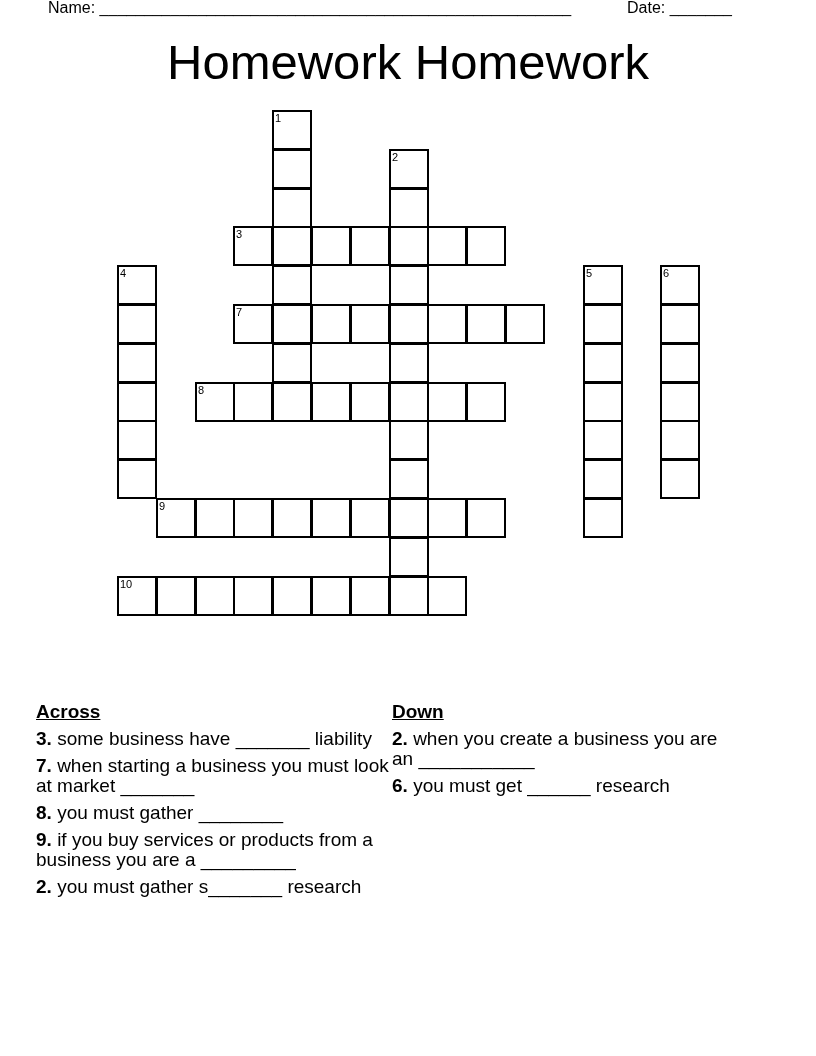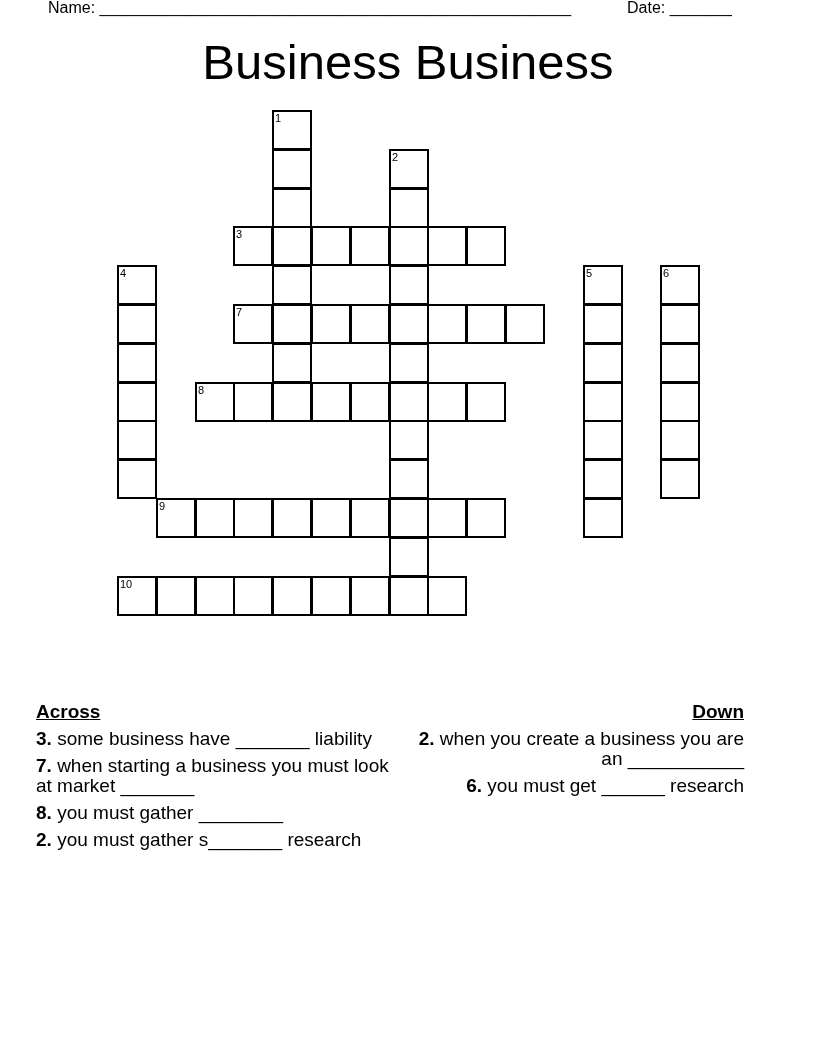--- a/index.html
+++ b/index.html
@@ -9,32 +9,32 @@
   #name-line { left: 48px; }
   #date-line { left: 627px; }
   .title { position: absolute; top: 32px; left: 0; width: 816px; text-align: center;
            font-size: 49px; line-height: 60px; }
   #grid { position: absolute; left: 0; top: 0; width: 816px; height: 660px; }
   .cell { position: absolute; box-sizing: border-box; width: 40px; height: 40px;
           border: 2px solid #000; background: #fff; }
   .cell .num { position: absolute; left: 1px; top: 0px; font-size: 11px; line-height: 12px; }
   .clues { position: absolute; top: 701px; font-size: 19px; line-height: 20px; }
   #across { left: 36px; width: 360px; }
-  #down { left: 404px; width: 340px; text-align: right; }
+  #down { left: 392px; width: 340px; }
   .clues h3 { margin: 0 0 6px 0; font-size: 19px; font-weight: bold; text-decoration: underline; line-height: 22px; }
   .clue { margin: 0 0 7px 0; }
   .clue b { font-weight: bold; }
 </style>
 </head>
 <body>
 
 <div id="name-line" class="header-line"><span>Name:</span> <span>_____________________________________________________</span></div>
 <div id="date-line" class="header-line"><span>Date:</span> <span>_______</span></div>
 
-<div class="title">Business Business</div>
+<div class="title">Homework Homework</div>
 
 <div id="grid">
     <div class="cell" style="left: 272px; top: 110px;">
       <span class="num">1</span>
     </div>
     <div class="cell" style="left: 272px; top: 149px;"></div>
     <div class="cell" style="left: 272px; top: 188px;"></div>
     <div class="cell" style="left: 272px; top: 226px;"></div>
     <div class="cell" style="left: 272px; top: 265px;"></div>
     <div class="cell" style="left: 272px; top: 304px;"></div>
@@ -123,20 +123,21 @@
     <div class="cell" style="left: 350px; top: 576px;"></div>
     <div class="cell" style="left: 427px; top: 576px;"></div>
   </div>
 
 <div id="across" class="clues">
   <h3>Across</h3>
   <div id="across-list">
       <div class="clue"><b>3.</b><span> some business have _______ liability</span></div>
       <div class="clue"><b>7.</b><span> when starting a business you must look at market _______</span></div>
       <div class="clue"><b>8.</b><span> you must gather ________</span></div>
+      <div class="clue"><b>9.</b><span> if you buy services or products from a business you are a _________</span></div>
       <div class="clue"><b>2.</b><span> you must gather s_______ research</span></div>
     </div>
 </div>
 
 <div id="down" class="clues">
   <h3>Down</h3>
   <div id="down-list">
       <div class="clue"><b>2.</b><span> when you create a business you are an ___________</span></div>
       <div class="clue"><b>6.</b><span> you must get ______ research</span></div>
     </div>

